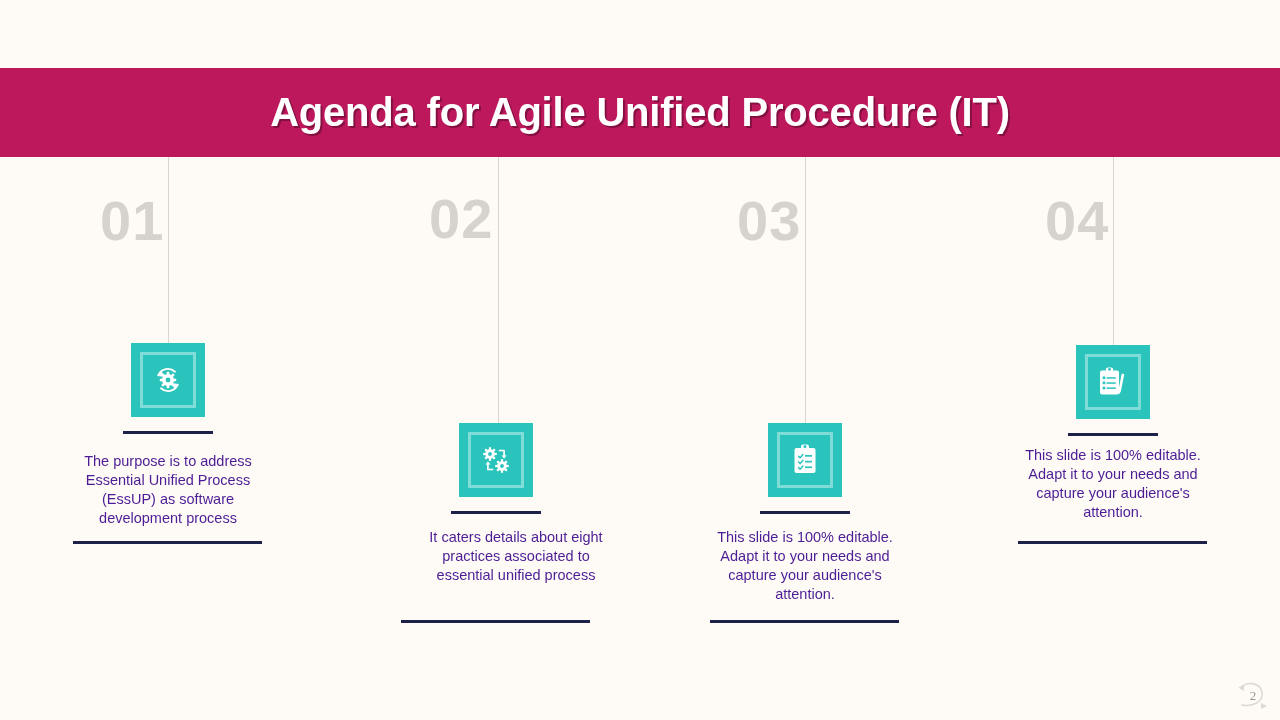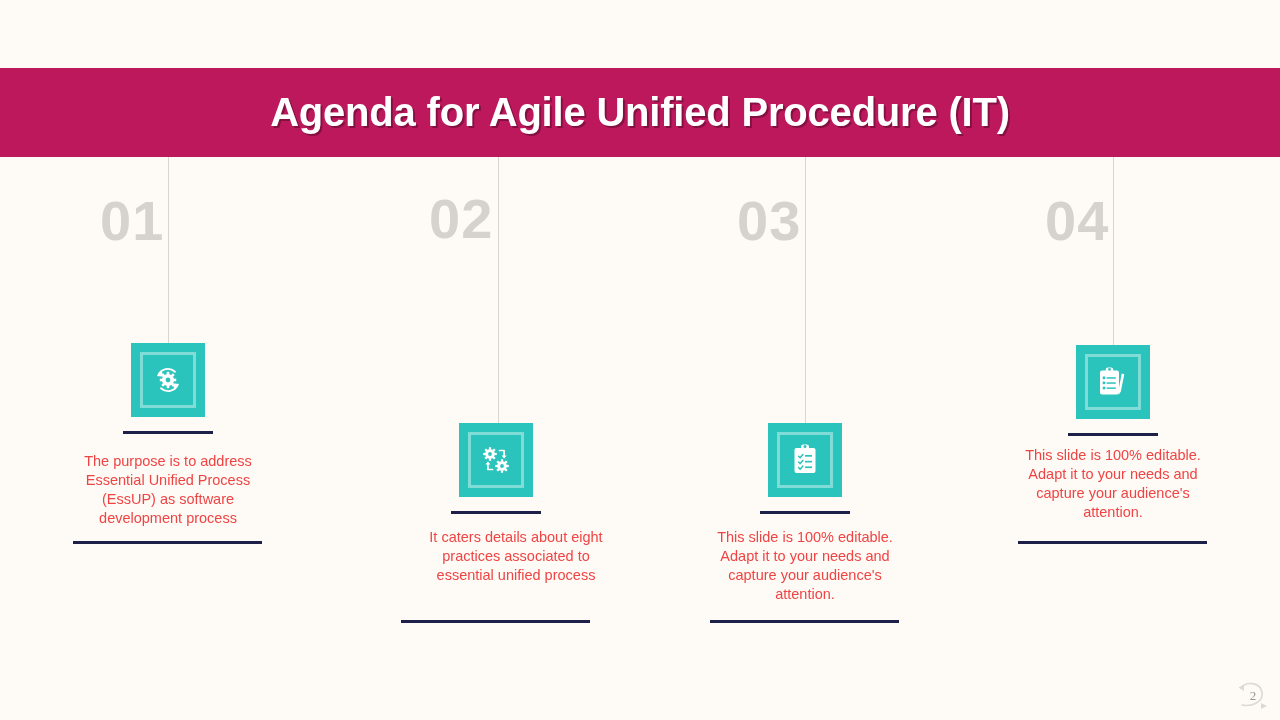--- a/index.html
+++ b/index.html
@@ -100,21 +100,21 @@
   .long-rule {
     position: absolute;
     height: 3px;
     background: #1d2049;
   }
 
   .desc {
     position: absolute;
     font-size: 14.5px;
     line-height: 19px;
-    color: #ef4444;
+    color: #4c1d95;
     text-align: center;
     width: 200px;
   }
 
   
   .page-badge {
     position: absolute;
     left: 1228px;
     top: 676px;
     width: 46px;

